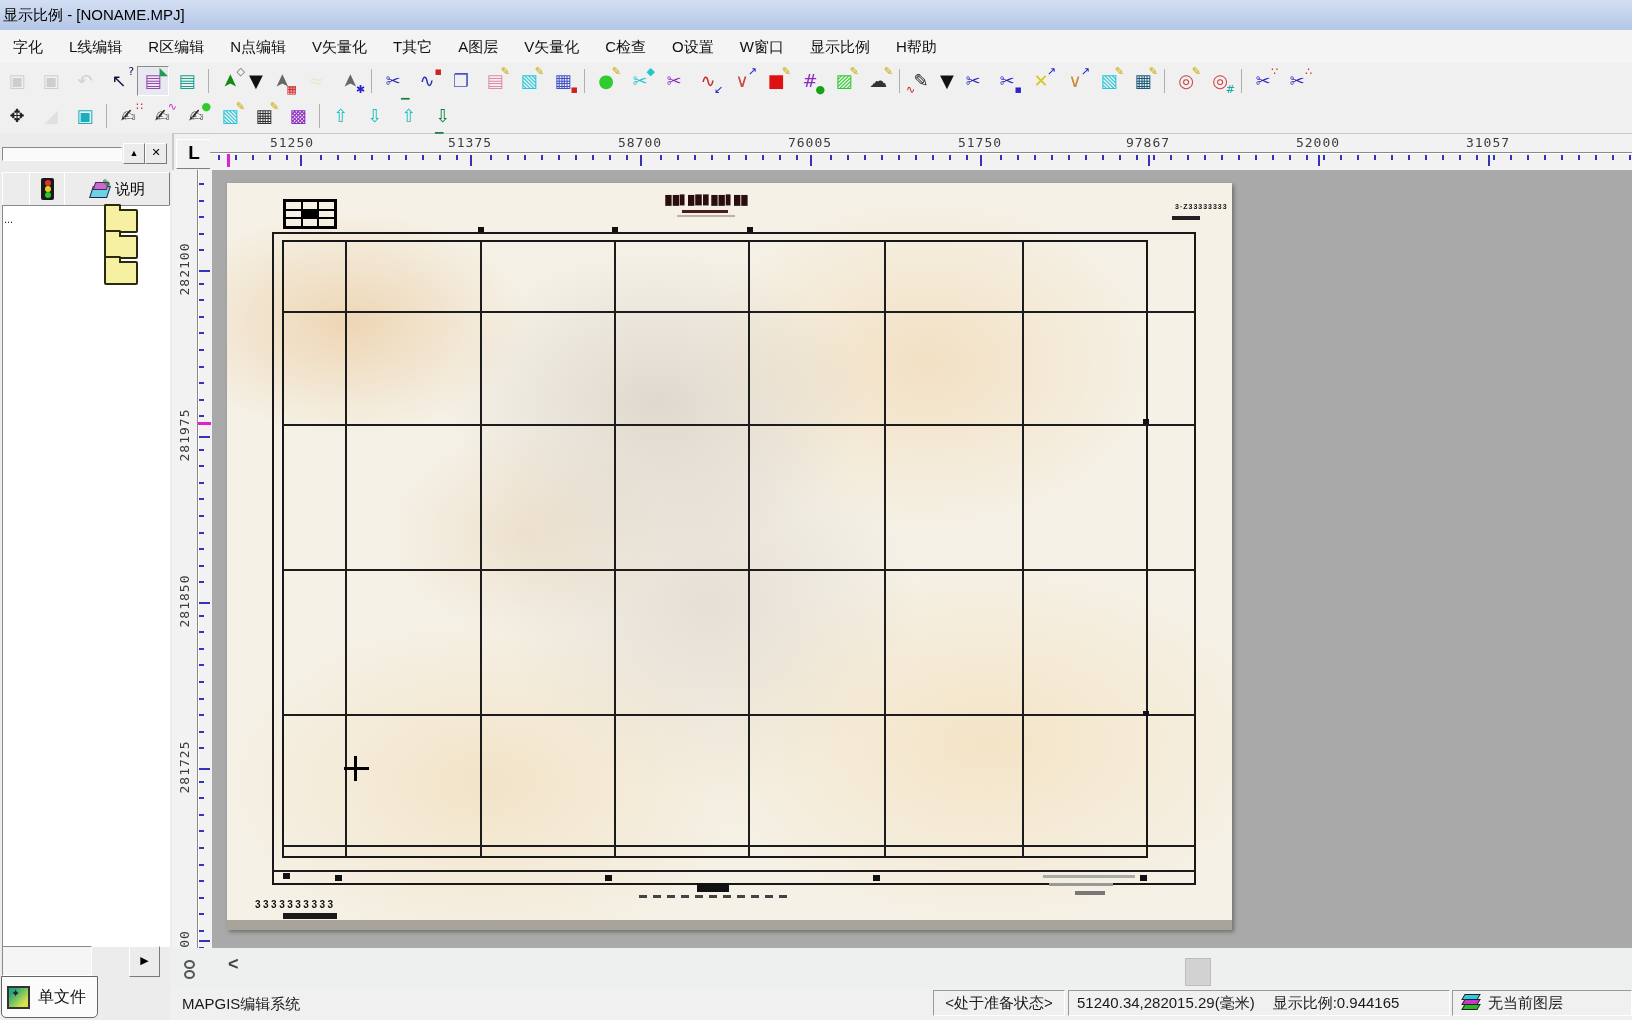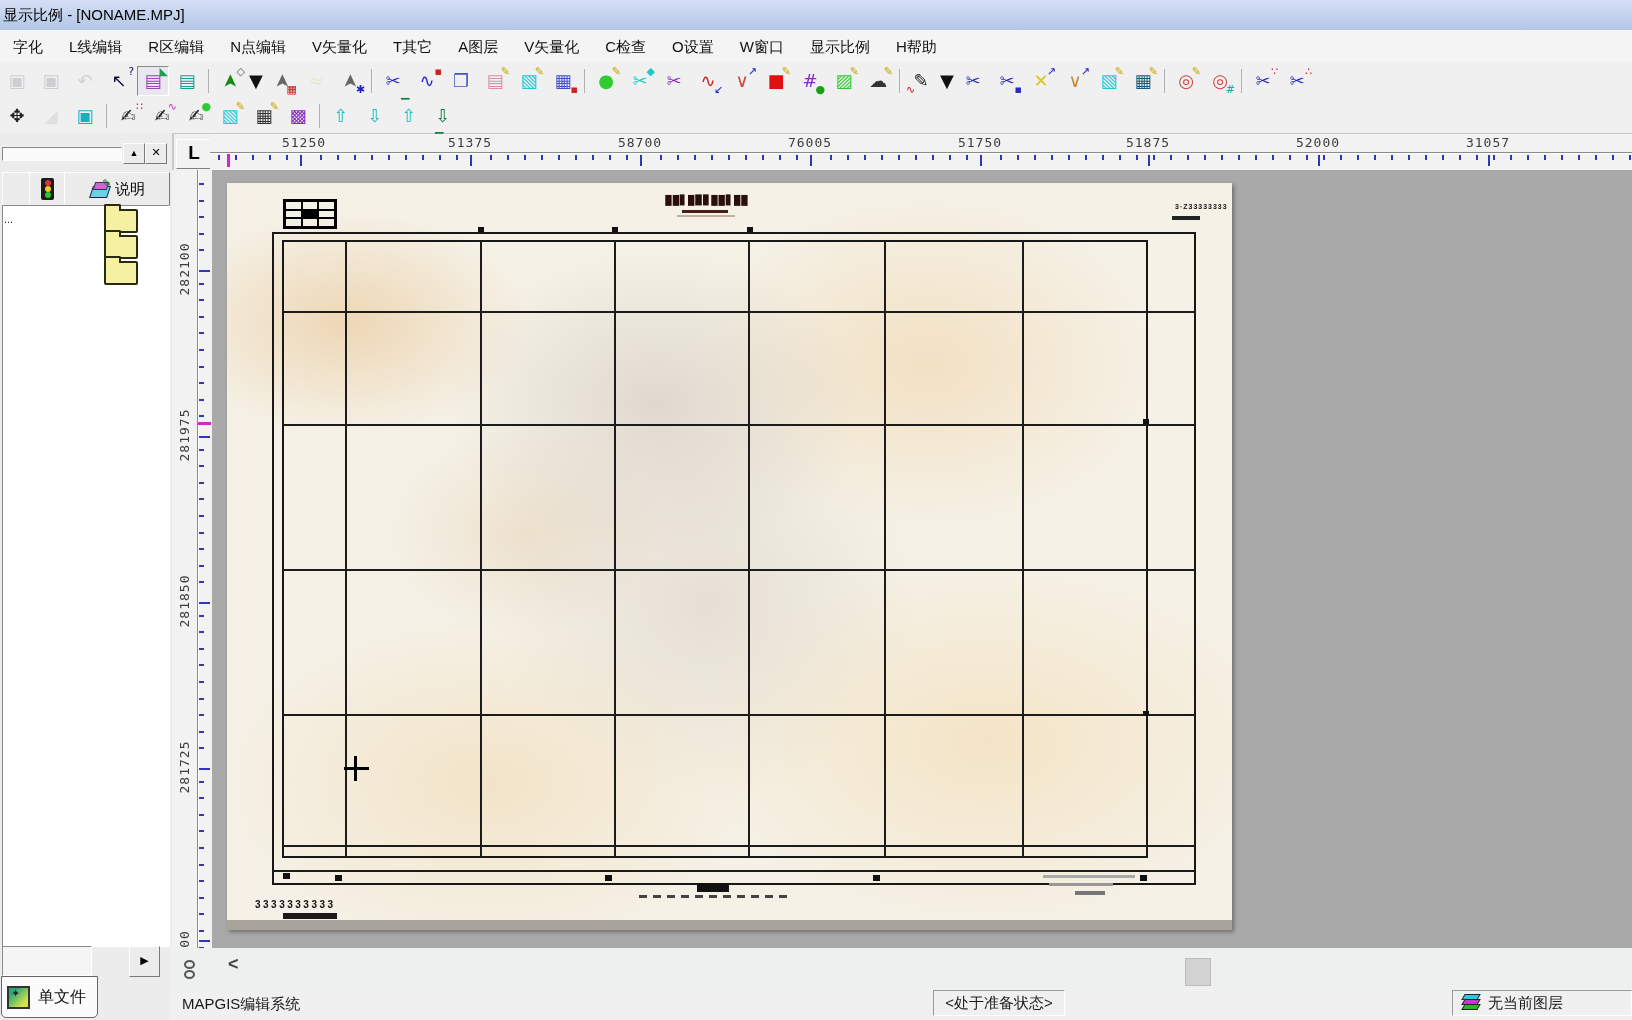--- a/index.html
+++ b/index.html
@@ -405,31 +405,31 @@
     <span class="ticon"></span>
     <span class="tlabel">单文件</span>
   </div>
 </div>
 
 <div class="abs" id="lbtn">L</div>
 
 <div class="abs" id="hruler">
   <div class="line"></div>
   <div id="hcursor"></div>
-<div class="hlabel" style="left: 64px;">51250</div>
+<div class="hlabel" style="left: 52px;">51250</div>
     <div class="htick" style="left: 90px; height: 11px;"></div>
     <div class="hlabel" style="left: 230px;">51375</div>
     <div class="htick" style="left: 260px; height: 11px;"></div>
     <div class="hlabel" style="left: 400px;">58700</div>
     <div class="htick" style="left: 430px; height: 11px;"></div>
     <div class="hlabel" style="left: 570px;">76005</div>
     <div class="htick" style="left: 600px; height: 11px;"></div>
     <div class="hlabel" style="left: 740px;">51750</div>
     <div class="htick" style="left: 770px; height: 11px;"></div>
-    <div class="hlabel" style="left: 908px;">51875</div>
+    <div class="hlabel" style="left: 908px;">97867</div>
     <div class="htick" style="left: 938px; height: 11px;"></div>
     <div class="hlabel" style="left: 1078px;">52000</div>
     <div class="htick" style="left: 1108px; height: 11px;"></div>
     <div class="hlabel" style="left: 1248px;">31057</div>
     <div class="htick" style="left: 1278px; height: 11px;"></div>
     <div class="htick" style="left: 8px; height: 5px;"></div>
     <div class="htick" style="left: 25px; height: 5px;"></div>
     <div class="htick" style="left: 42px; height: 5px;"></div>
     <div class="htick" style="left: 59px; height: 5px;"></div>
     <div class="htick" style="left: 76px; height: 5px;"></div>
@@ -626,20 +626,24 @@
       <i></i>
       <i></i>
     </span>
   <span id="strip-left">&lt;</span>
   <span id="strip-thumb"></span>
 </div>
 
 <div class="abs" id="statusbar">
   <span id="sb-app">MAPGIS编辑系统</span>
   <span class="sb-field" id="sb-state">&lt;处于准备状态&gt;</span>
+  <span class="sb-field" id="sb-coords">
+    <span>51240.34,282015.29(毫米)</span>
+    <span>显示比例:0.944165</span>
+  </span>
   <span class="sb-field" id="sb-layer">
     <span id="layer-icon">
         <i></i>
         <i></i>
         <i></i>
       </span>
     <span>无当前图层</span>
   </span>
 </div>
 

